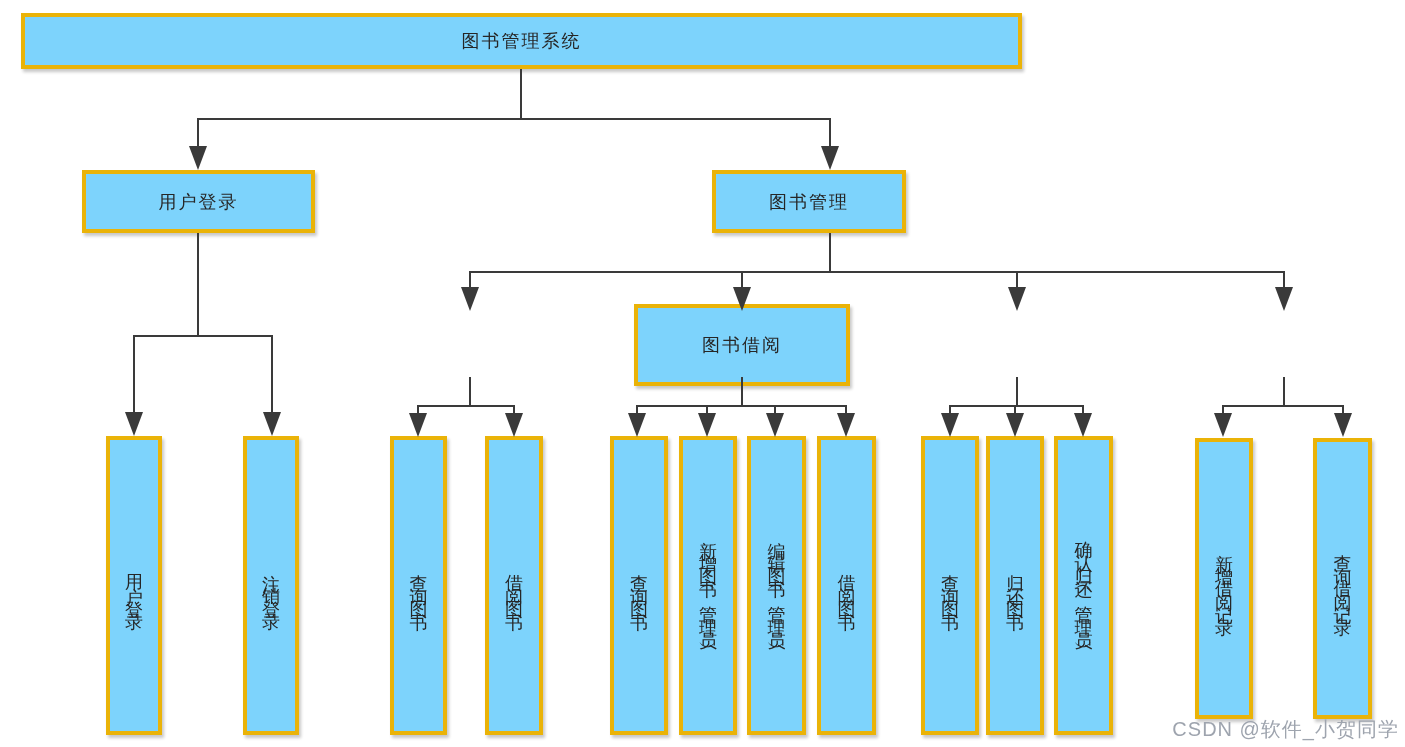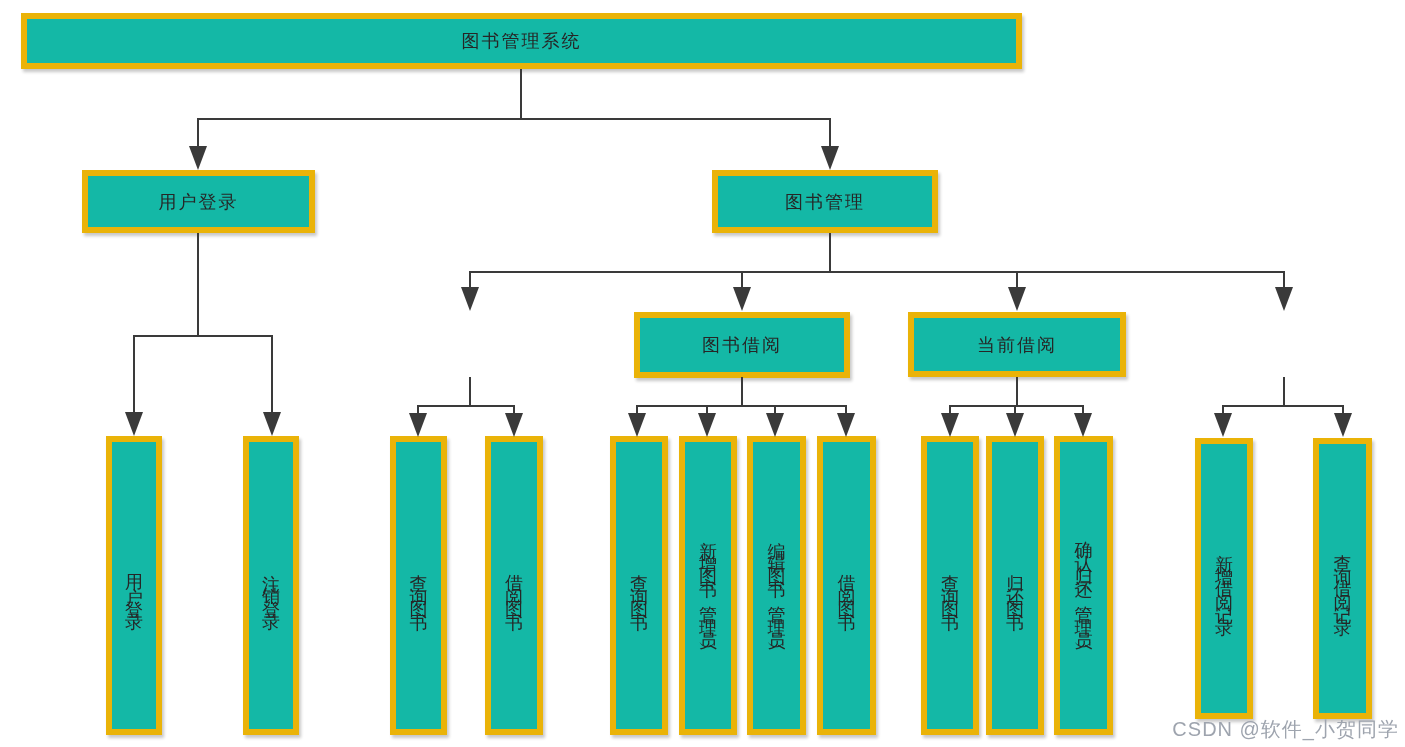--- a/index.html
+++ b/index.html
@@ -6,22 +6,22 @@
   .canvas{
     position:relative;
     width:1405px;height:747px;
     background:#ffffff;
     font-family:"Liberation Sans","DejaVu Sans",sans-serif;
     overflow:hidden;
   }
   .node{
     position:absolute;
     box-sizing:border-box;
-    background:#14b8a6;
-    border:6px solid #eab308;
+    background:#7dd3fc;
+    border:4px solid #eab308;
     box-shadow:2px 3px 3px rgba(0,0,0,0.22);
     display:flex;
     align-items:center;
     justify-content:center;
     color:#262626;
   }
   .node.h{
     font-size:18px;
     letter-spacing:2px;
     white-space:nowrap;
@@ -53,24 +53,23 @@
   }
 </style>
 </head>
 <body>
 
 <div class="canvas">
 
   <div class="node h" style="left:21px;top:13px;width:1001px;height:56px">图书管理系统</div>
 
   <div class="node h" style="left:82px;top:170px;width:233px;height:63px">用户登录</div>
-  <div class="node h" style="left:712px;top:170px;width:226px;height:63px">图书管理</div>
+  <div class="node h" style="left:712px;top:170px;width:194px;height:63px">图书管理</div>
 
-  <div class="node h" style="left:634px;top:312px;width:216px;height:66px">图书借阅</div>
-  <div class="node h" style="left:908px;top:312px;width:218px;height:65px">当前借阅</div>
+  <div class="node h" style="left:634px;top:304px;width:216px;height:82px">图书借阅</div>
 
   <div class="node" style="left:106px;top:436px;width:56px;height:299px">
     <span class="vtext">用户登录</span>
   </div>
   <div class="node" style="left:243px;top:436px;width:56px;height:299px">
     <span class="vtext">注销登录</span>
   </div>
 
   <div class="node" style="left:390px;top:436px;width:57px;height:299px">
     <span class="vtext">查询图书</span>

